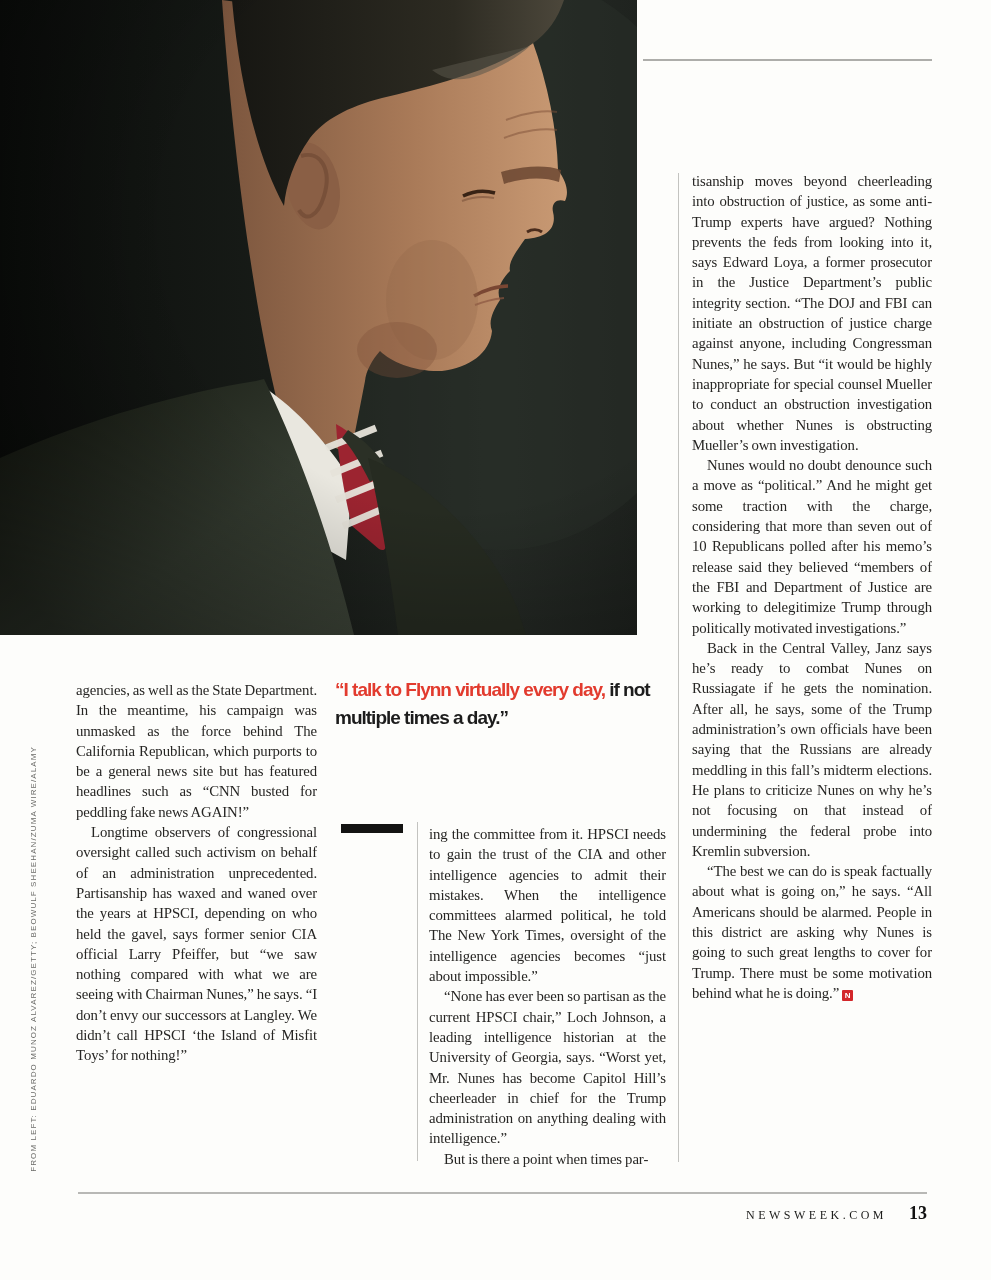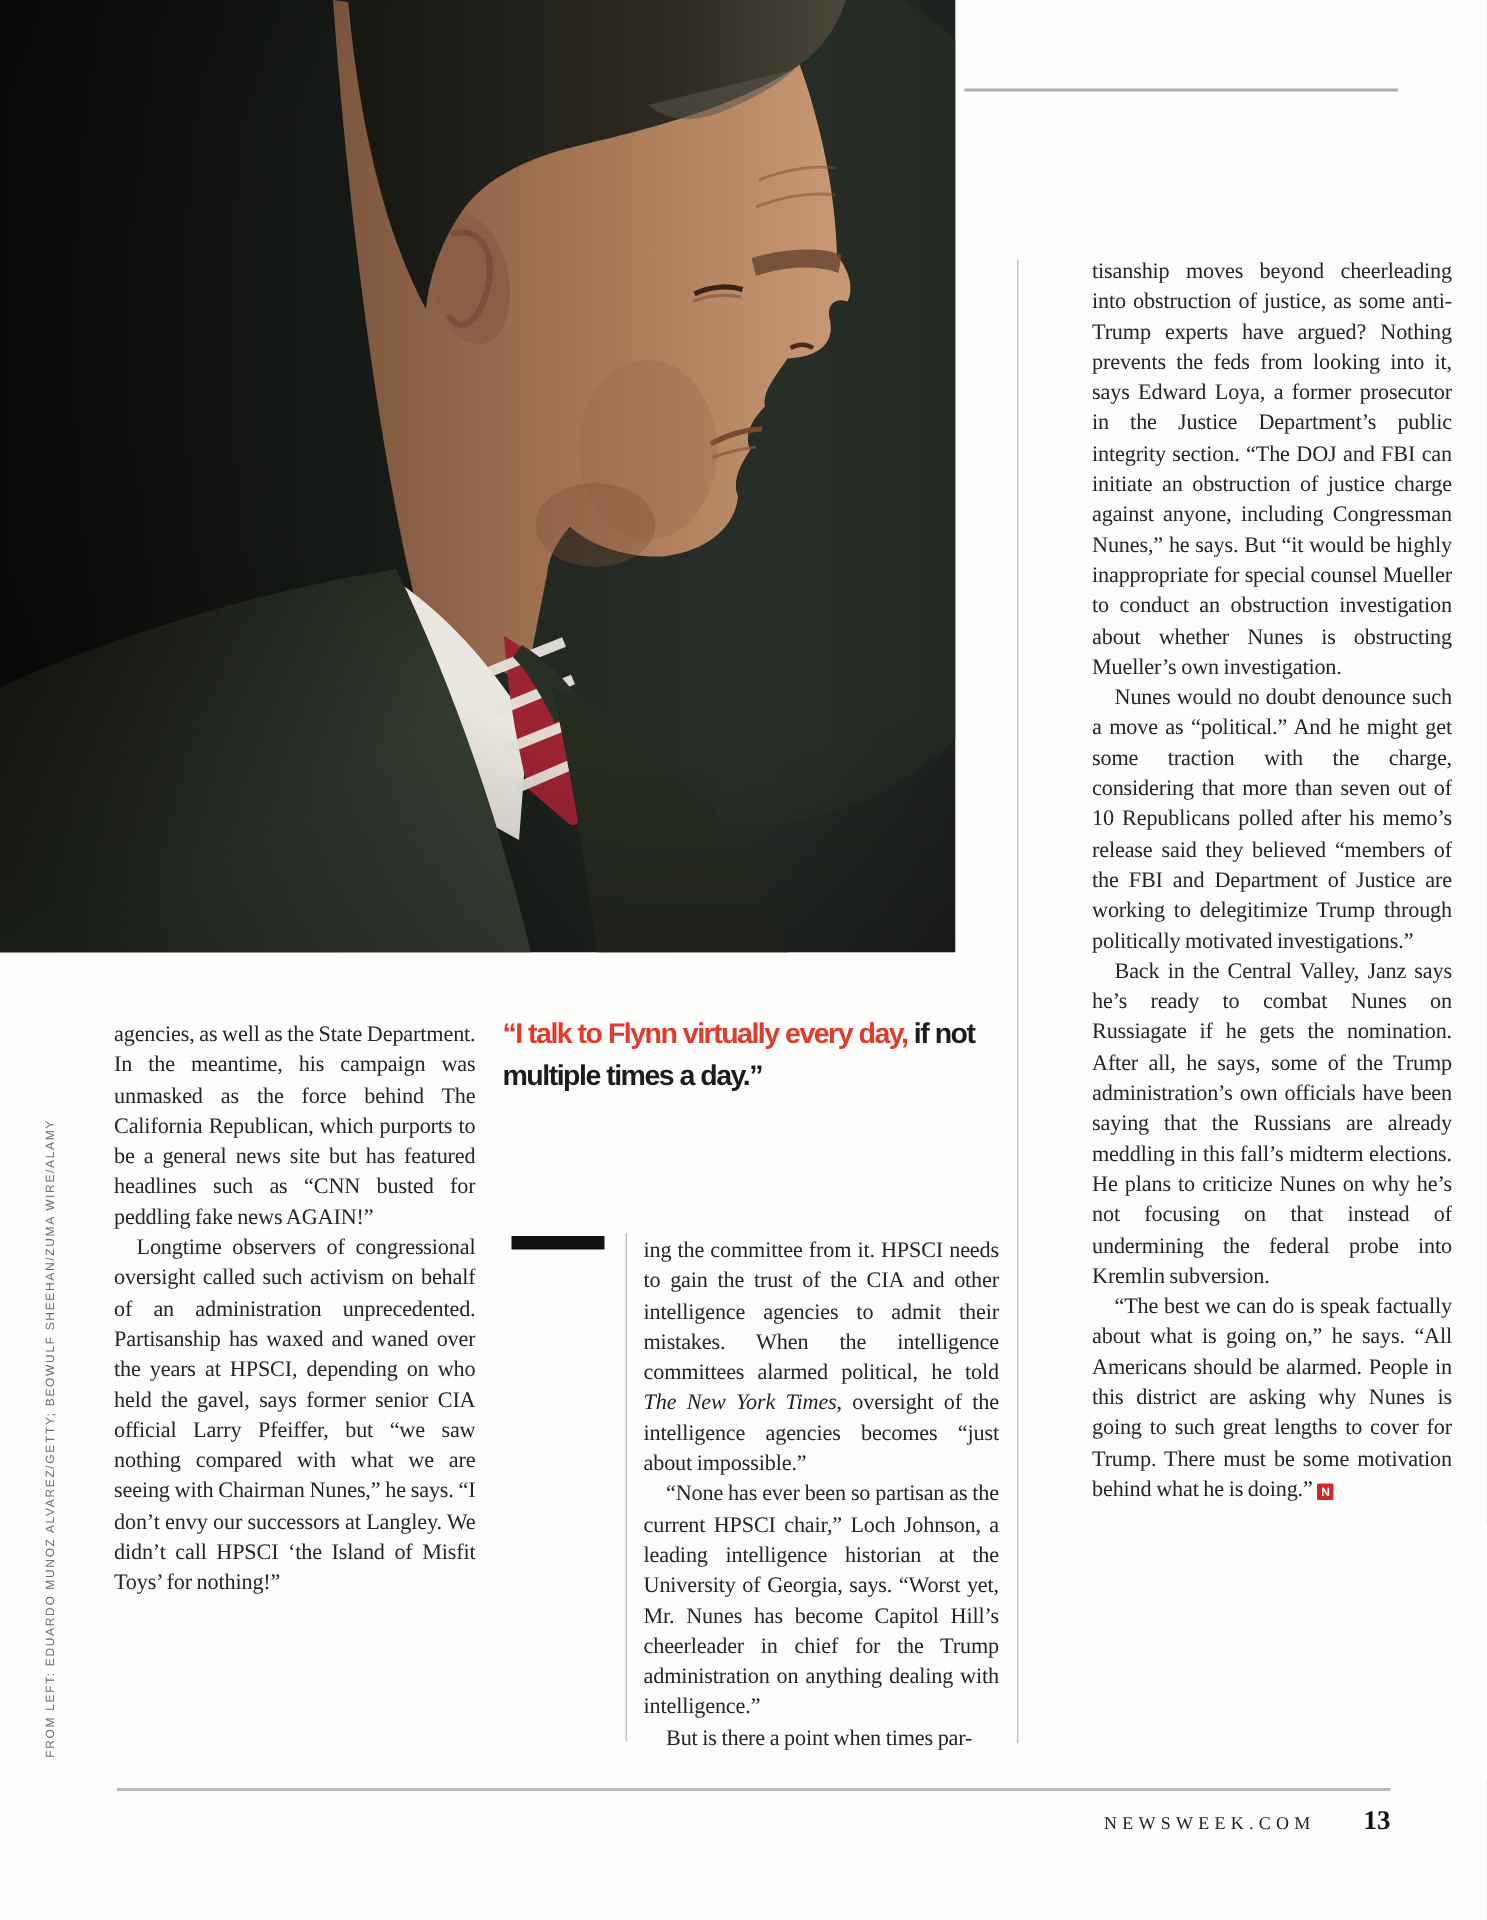--- a/index.html
+++ b/index.html
@@ -18,24 +18,24 @@
   .section-bar{position:absolute;left:341px;top:824px;width:62px;height:9px;background:#131312;}
   .rule-footer{position:absolute;left:78px;top:1192px;width:849px;height:2px;background:#b8b8b5;}
   
   .col{
     position:absolute;text-align:justify;
     font-size:14.8px;line-height:20.3px;letter-spacing:-0.1px;word-spacing:-0.5px;
     hyphens:auto;-webkit-hyphens:auto;overflow:hidden;
   }
   .col-left{left:76px;top:680px;width:241px;height:492px;}
   .col-mid{left:429px;top:824px;width:237px;height:348px;}
-  .col-right{left:728px;top:171px;width:240px;height:1000px;}
+  .col-right{left:692px;top:171px;width:240px;height:1000px;}
   .para{margin:0;}
   .para.indent{text-indent:15px;}
-  .italic{font-style:italic;}
+  .italic{}
   
   .pull-quote{
     position:absolute;left:335px;top:676px;width:334px;
     font-family:"Liberation Sans","DejaVu Sans",sans-serif;
     font-weight:700;font-size:19px;line-height:27.5px;letter-spacing:-1px;
     color:#1c1c1c;text-align:left;
   }
   .pq-red{color:#e23b2e;}
   
   .credit{
@@ -43,21 +43,21 @@
     display:flex;align-items:center;justify-content:center;
   }
   .credit span{
     writing-mode:vertical-rl;transform:rotate(180deg);white-space:nowrap;
     font-family:"Liberation Sans","DejaVu Sans",sans-serif;
     font-size:8px;letter-spacing:1.1px;color:#6b6b68;
   }
   
   .footer{
     position:absolute;left:78px;top:1203px;width:849px;
-    display:flex;justify-content:flex-end;align-items:baseline;gap:32px;
+    display:flex;justify-content:flex-end;align-items:baseline;gap:22px;
   }
   .footer .site{
     font-family:"Liberation Serif","DejaVu Serif",serif;
     font-size:12px;letter-spacing:3.5px;color:#1d1d1b;
   }
   .footer .pageno{
     font-family:"Liberation Serif","DejaVu Serif",serif;
     font-size:18px;font-weight:700;color:#111;
   }
   

